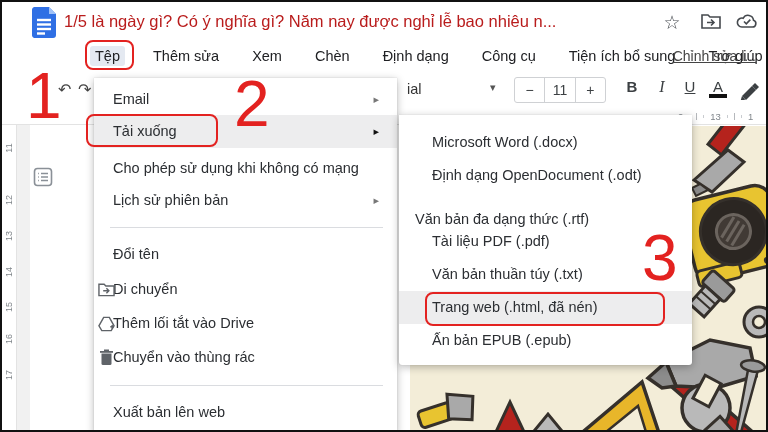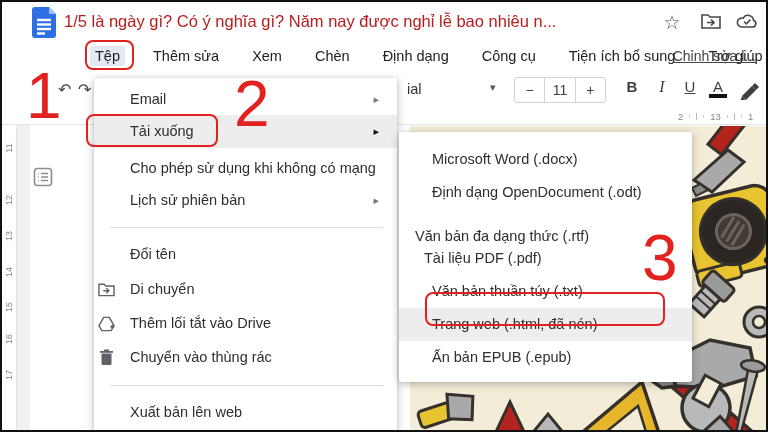--- a/index.html
+++ b/index.html
@@ -46,22 +46,22 @@
   .doc-area { position:absolute; left:0; top:123px; width:768px; height:309px; background:#fff; }
   .v-ruler { position:absolute; left:0; top:123px; width:15px; height:309px; background:#fff; border-right:1px solid #e3e3e3; }
   .v-num { position:absolute; left:-2px; width:18px; text-align:center; font-size:9px; color:#80868b; transform:rotate(-90deg); }
   .gutter { position:absolute; left:15px; top:123px; width:13px; height:309px; background:#f1f1f1; }
   .outline-btn { position:absolute; left:31px; top:165px; width:20px; height:20px; }
   
   .tools-img { position:absolute; left:408px; top:124px; width:360px; height:308px; z-index:1; }
   
   .menu-panel { position:absolute; background:#fff; box-shadow:0 2px 8px rgba(0,0,0,.28), 0 0 1px rgba(0,0,0,.2); z-index:5; }
   #file-menu { left:92px; top:76px; width:303px; height:356px; }
-  #dl-submenu { left:397px; top:113px; width:293px; height:250px; z-index:6; border-radius:0 0 3px 3px;margin-top:17px; }
-  .menu-row { position:absolute; left:0; width:100%; height:32px; line-height:32px; font-size:14.5px; color:#2b2e32; padding-left:36px; white-space:nowrap; }
+  #dl-submenu { left:397px; top:113px; width:293px; height:250px; z-index:6; border-radius:0 0 3px 3px; }
+  .menu-row { position:absolute; left:0; width:100%; height:32px; line-height:32px; font-size:14.5px; color:#2b2e32; padding-left:19px; white-space:nowrap; }
   .menu-row.hl { background:#ededee; }
   .row-icon { position:absolute; left:4px; top:8px; width:17px; height:17px; }
   .sub-arrow { position:absolute; right:18px; top:0; font-size:11px; color:#777; }
   .sub-arrow.dark { color:#111; }
   .menu-div { position:absolute; left:16px; right:14px; height:1px; background:#dadce0; }
   
   .red-box { position:absolute; border:2.5px solid #e32220; border-radius:8px; z-index:9; }
   #box-tep { left:83px; top:38px; width:49px; height:30px; }
   #box-taixuong { left:84px; top:112px; width:132px; height:33px; }
   #box-trangweb { left:423px; top:290px; width:240px; height:34px; }
@@ -289,21 +289,21 @@
   <div class="menu-panel" id="dl-submenu">
     <div class="menu-row" style="top:11px;height:33px;line-height:33px;padding-left:33px">
       <span>Microsoft Word (.docx)</span>
     </div>
     <div class="menu-row" style="top:44px;height:33px;line-height:33px;padding-left:33px">
       <span>Định dạng OpenDocument (.odt)</span>
     </div>
     <div class="menu-row" style="top:88px;height:33px;line-height:33px;padding-left:16px">
       <span>Văn bản đa dạng thức (.rtf)</span>
     </div>
-    <div class="menu-row" style="top:110px;height:33px;line-height:33px;padding-left:25px">
+    <div class="menu-row" style="top:110px;height:33px;line-height:33px;padding-left:33px">
       <span>Tài liệu PDF (.pdf)</span>
     </div>
     <div class="menu-row" style="top:143px;height:33px;line-height:33px;padding-left:33px">
       <span>Văn bản thuần túy (.txt)</span>
     </div>
     <div class="menu-row hl" style="top:176px;height:33px;line-height:33px;padding-left:33px">
       <span>Trang web (.html, đã nén)</span>
     </div>
     <div class="menu-row" style="top:209px;height:33px;line-height:33px;padding-left:33px">
       <span>Ấn bản EPUB (.epub)</span>

